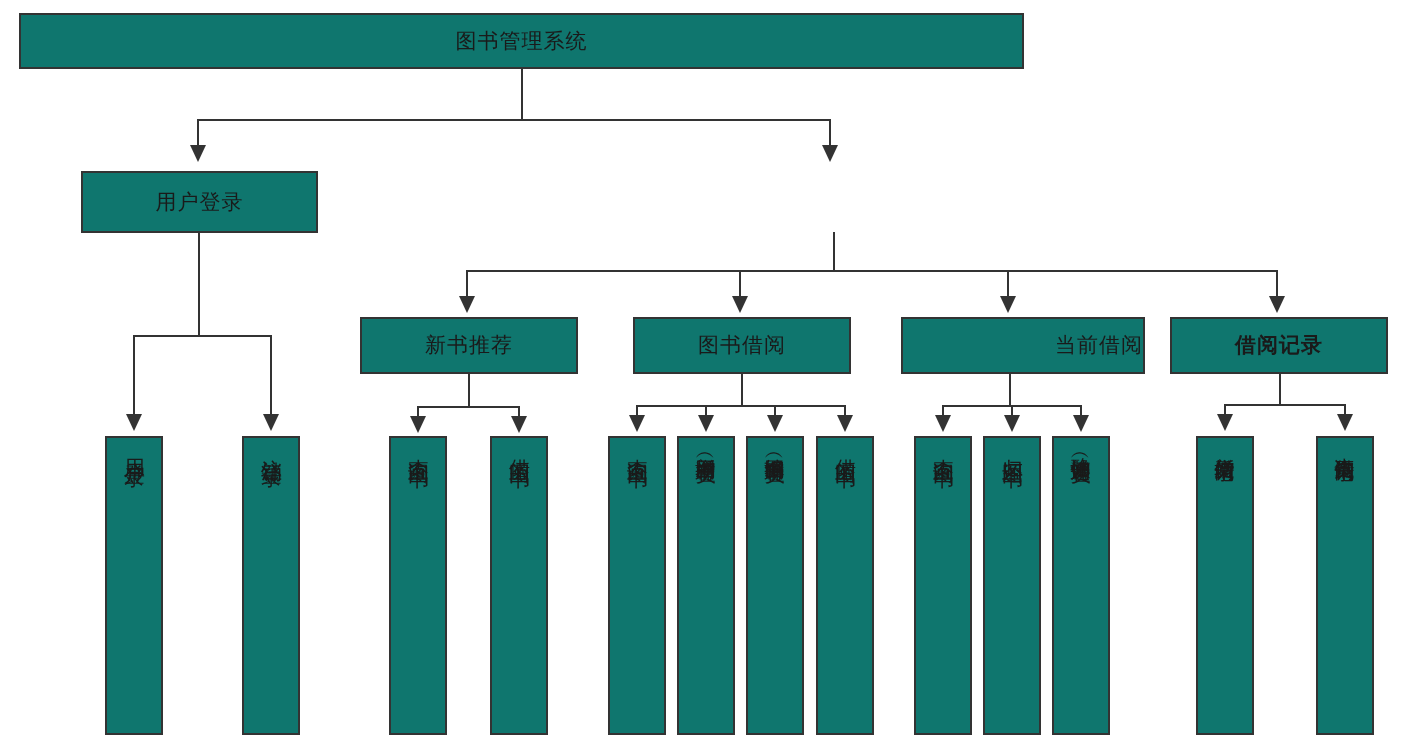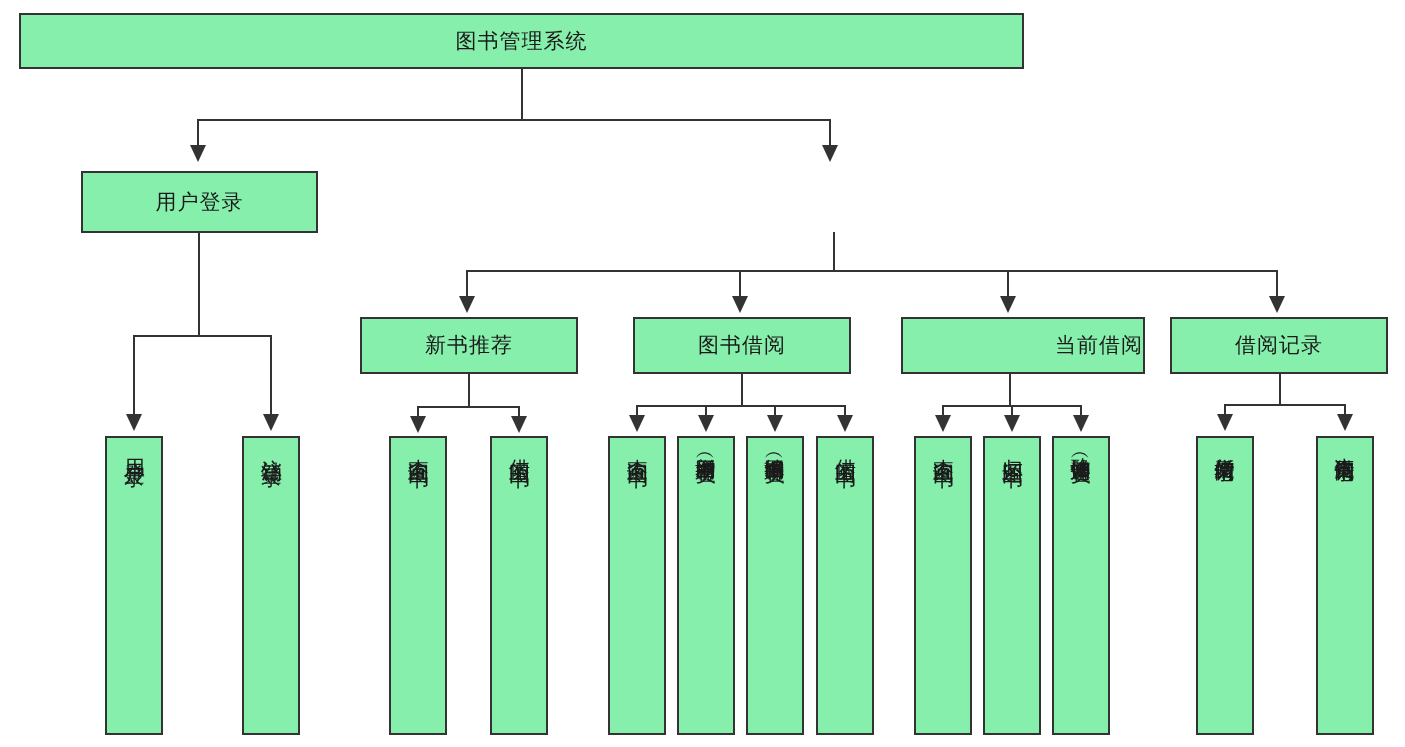--- a/index.html
+++ b/index.html
@@ -15,21 +15,21 @@
     position: relative;
     width: 1405px;
     height: 747px;
     background: #ffffff;
     overflow: hidden;
   }
   
   .node {
     position: absolute;
     box-sizing: border-box;
-    background: #86efac;
+    background: #0f766e;
     border: 2px solid #333333;
     display: flex;
     align-items: center;
     justify-content: center;
     color: #1a1a1a;
   }
   .node .label {
     display: block;
     text-align: center;
     line-height: 1.18;
@@ -127,21 +127,21 @@
 
   <div class="node horiz" style="left:633px; top:317px; width:218px; height:57px;">
     <span class="label">图书借阅</span>
   </div>
   <div class="node horiz" style="left:360px; top:317px; width:218px; height:57px;">
     <span class="label">新书推荐</span>
   </div>
   <div class="node horiz" style="left:901px; top:317px; width:244px; height:57px;justify-content:flex-end;">
     <span class="label">当前借阅</span>
   </div>
-  <div class="node horiz" style="left:1170px; top:317px; width:218px; height:57px;">
+  <div class="node horiz" style="left:1170px; top:317px; width:218px; height:57px;font-weight:bold;">
     <span class="label">借阅记录</span>
   </div>
 
   <div class="conn v" style="left:468px; top:374px; height:34px;"></div>
   <div class="conn h" style="left:417px; top:406px; width:103px;"></div>
   <div class="conn v" style="left:417px; top:406px; height:12px;"></div>
   <div class="conn v" style="left:518px; top:406px; height:12px;"></div>
   <div class="arrow" style="left:410px; top:416px;"></div>
   <div class="arrow" style="left:511px; top:416px;"></div>
 

